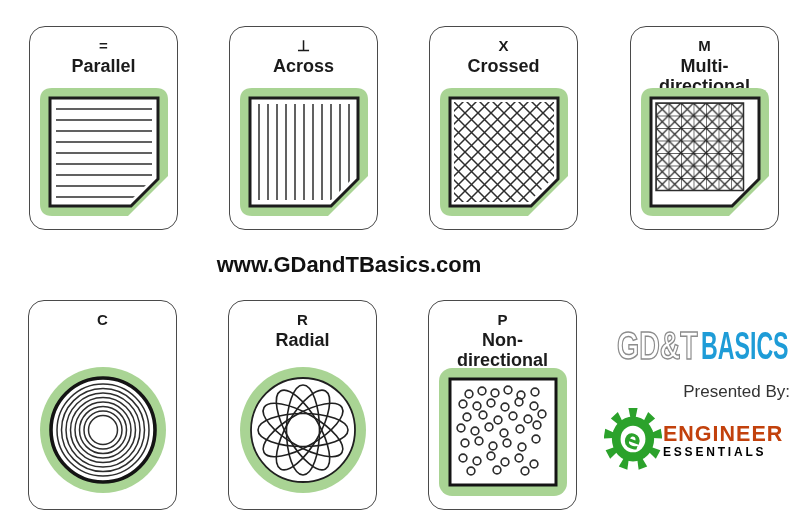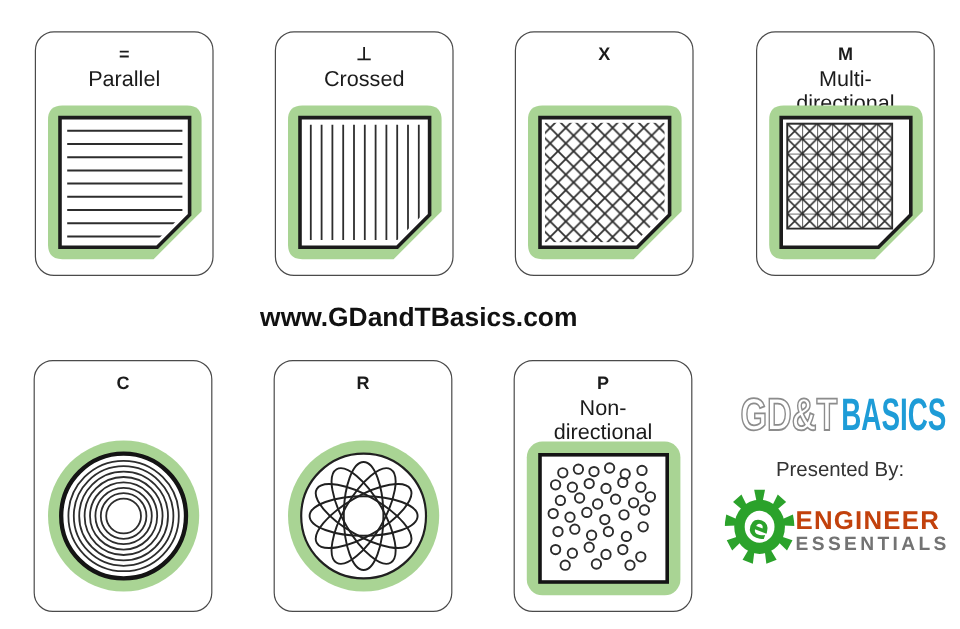--- a/index.html
+++ b/index.html
@@ -7,47 +7,47 @@
     position:relative;width:800px;height:524px;background:#ffffff;
     font-family:"Liberation Sans",sans-serif;overflow:hidden;color:#1b1b1b;
   }
   .card{
     position:absolute;width:149px;background:#fff;
     border:1.6px solid #4a4a4a;border-radius:16px;text-align:center;box-sizing:border-box;
   }
   .card.top{top:26px;height:204px;}
   .card.bot{top:300px;height:210px;}
   .sym{margin-top:11px;font-weight:bold;font-size:15px;line-height:1.1;}
-  .lbl{font-weight:normal;font-size:18px;line-height:1.12;white-space:pre-line;margin-top:1px;}
+  .lbl{font-weight:bold;font-size:18px;line-height:1.12;white-space:pre-line;margin-top:1px;}
   .pat{position:absolute;left:50%;transform:translateX(-50%);}
   .card.top .pat{top:60px;}
   .card.bot .pat.circ{top:64px;}
   .card.bot .pat.sq{top:66px;}
   .website{
     position:absolute;left:0;top:252px;width:698px;text-align:center;
     font-size:22px;font-weight:bold;color:#111;
   }
   .gdt-part{position:absolute;line-height:1;font-weight:800;transform-origin:left top;white-space:nowrap;}
   .gdt-outline{
     left:617px;top:327px;font-size:38px;color:#ffffff;
     -webkit-text-stroke:1.5px #8c8c8c;transform:scaleX(.75);
   }
   .gdt-blue{left:701px;top:327px;font-size:38px;color:#1E9CD7;transform:scaleX(.61);}
   .presented{
-    position:absolute;left:610px;top:382px;width:180px;text-align:center;
+    position:absolute;left:610px;top:382px;width:180px;text-align:right;
     font-size:17px;font-weight:500;color:#333;
   }
   .gear{position:absolute;left:604px;top:408px;}
   .eng-line1{
     position:absolute;left:663px;top:422px;font-size:21.5px;font-weight:bold;
     letter-spacing:1px;color:#c2410c;white-space:nowrap;
   }
   .eng-line2{
-    position:absolute;left:663px;top:445px;font-size:16px;font-weight:700;
-    letter-spacing:2.8px;color:#737373;white-space:nowrap;
+    position:absolute;left:663px;top:445px;font-size:12px;font-weight:700;
+    letter-spacing:2.8px;color:#000000;white-space:nowrap;
   }
 </style>
 </head>
 <body>
 
 <div class="canvas">
 
   <div class="card top" style="left:29px">
     <div class="sym">=</div>
     <div class="lbl">Parallel</div>
@@ -70,21 +70,21 @@
           <line x1="17" y1="88" x2="113" y2="88"></line>
             <line x1="17" y1="99" x2="113" y2="99"></line>
           <line x1="17" y1="110" x2="113" y2="110"></line>
         </g>
       </svg>
     </div>
   </div>
 
   <div class="card top" style="left:229px">
     <div class="sym">⊥</div>
-    <div class="lbl">Crossed</div>
+    <div class="lbl">Across</div>
     <div class="pat">
       <svg width="130" height="130" viewBox="0 0 130 130">
         <path d="M13,1 H117 Q129,1 129,13 V89 L89,129 H13 Q1,129 1,117 V13 Q1,1 13,1 Z" fill="#A9D494"></path>
         <path d="M11,11 H119 V92 L92,119 H11 Z" fill="#ffffff" stroke="#1c1c1c" stroke-width="3"></path>
         <defs>
             <clipPath id="clipB">
               <path d="M15,15 H115 V90 L90,115 H15 Z"></path>
             </clipPath>
           </defs>
         <g clip-path="url(#clipB)" stroke="#2d2d2d" stroke-width="1.5">
@@ -99,20 +99,21 @@
           <line x1="92" y1="17" x2="92" y2="113"></line>
             <line x1="101" y1="17" x2="101" y2="113"></line>
           <line x1="110" y1="17" x2="110" y2="113"></line>
         </g>
       </svg>
     </div>
   </div>
 
   <div class="card top" style="left:429px">
     <div class="sym">X</div>
+    <div class="lbl">Crossed</div>
     <div class="pat">
       <svg width="130" height="130" viewBox="0 0 130 130">
         <path d="M13,1 H117 Q129,1 129,13 V89 L89,129 H13 Q1,129 1,117 V13 Q1,1 13,1 Z" fill="#A9D494"></path>
         <path d="M11,11 H119 V92 L92,119 H11 Z" fill="#ffffff" stroke="#1c1c1c" stroke-width="3"></path>
         <defs>
           <clipPath id="clipC">
               <path d="M15,15 H115 V90 L90,115 H15 Z"></path>
             </clipPath>
           <pattern id="hatchC" width="13" height="13" patternUnits="userSpaceOnUse">
             <path d="M0,0 L13,13 M13,0 L0,13" stroke="#2d2d2d" stroke-width="1.5" fill="none"></path>
@@ -158,20 +159,21 @@
             <circle cx="65" cy="65" r="23.5"></circle>
           <circle cx="65" cy="65" r="19"></circle>
             <circle cx="65" cy="65" r="14.5"></circle>
         </g>
       </svg>
     </div>
   </div>
 
   <div class="card bot" style="left:228px">
     <div class="sym">R</div>
+    <div class="lbl">Radial</div>
     <div class="pat circ">
       <svg width="130" height="130" viewBox="0 0 130 130">
         <circle cx="65" cy="65" r="63" fill="#A9D494"></circle>
         <circle cx="65" cy="65" r="52" fill="#ffffff" stroke="#202020" stroke-width="1.8"></circle>
         <g fill="none" stroke="#202020" stroke-width="1.6">
           <ellipse cx="65" cy="65" rx="45" ry="16.5"></ellipse>
           <ellipse cx="65" cy="65" rx="45" ry="16.5" transform="rotate(30 65 65)"></ellipse>
           <ellipse cx="65" cy="65" rx="45" ry="16.5" transform="rotate(60 65 65)"></ellipse>
           <ellipse cx="65" cy="65" rx="45" ry="16.5" transform="rotate(90 65 65)"></ellipse>
           <ellipse cx="65" cy="65" rx="45" ry="16.5" transform="rotate(120 65 65)"></ellipse>

